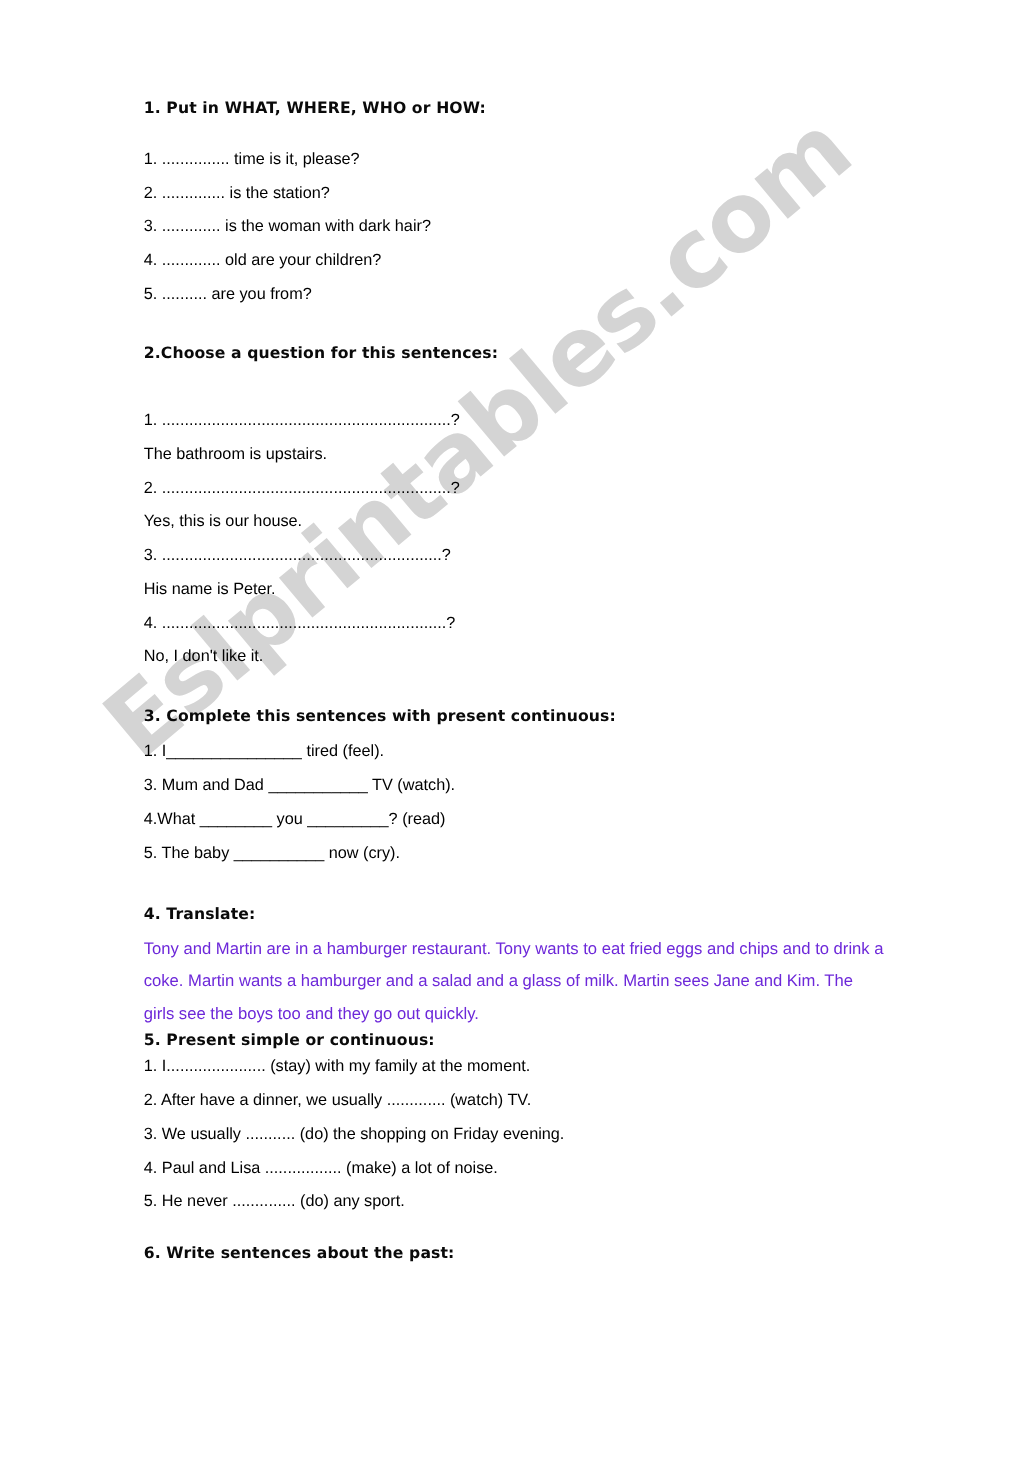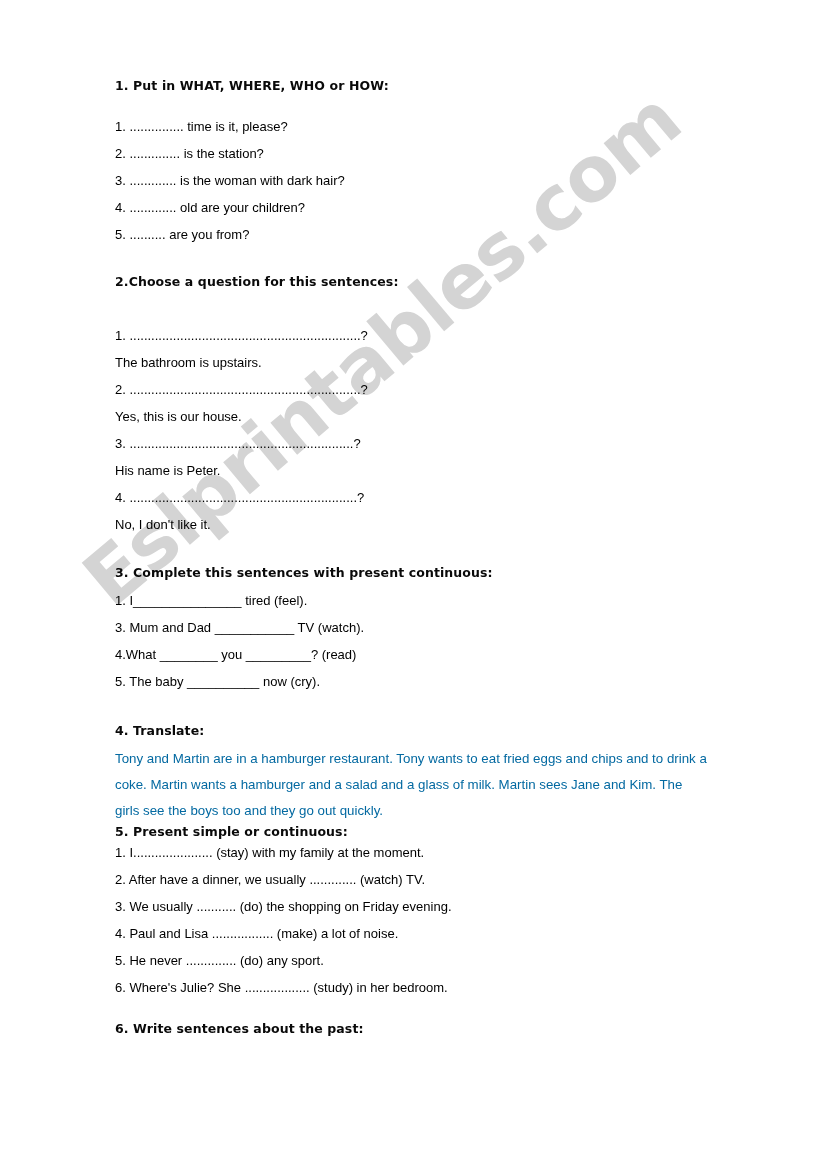--- a/index.html
+++ b/index.html
@@ -76,21 +76,21 @@
     font-family: "Liberation Sans", sans-serif;
     font-size: 13px;
     color: #000000;
     line-height: 27px;
     white-space: nowrap;
     margin: 0;
   }
   .para {
     font-family: "Liberation Sans", sans-serif;
     font-size: 13.3px;
-    color: #0369a1;
+    color: #6d28d9;
     line-height: 26px;
     width: 595px;
     margin: 0;
     text-align: left;
   }
   .s1-items      { margin-top: 20px; }
   .s2-head       { margin-top: 26px; }
   .s2-items      { margin-top: 33px; }
   .s3-head       { margin-top: 27px; }
   .s3-items      { margin-top: 7px; }
@@ -153,21 +153,20 @@
       </div>
 
       <div class="section">
         <div class="sec-heading s5-head">5. Present simple or continuous:</div>
         <div class="item-list s5-items">
           <div class="item">1. I...................... (stay) with my family at the moment.</div>
           <div class="item">2. After have a dinner, we usually ............. (watch) TV.</div>
           <div class="item">3. We usually ........... (do) the shopping on Friday evening.</div>
           <div class="item">4. Paul and Lisa ................. (make) a lot of noise.</div>
           <div class="item">5. He never .............. (do) any sport.</div>
-          <div class="item">6. Where's Julie? She .................. (study) in her bedroom.</div>
         </div>
       </div>
 
       <div class="section">
         <div class="sec-heading s6-head">6. Write sentences about the past:</div>
       </div>
 
     </div>
   </div>
 </div>

